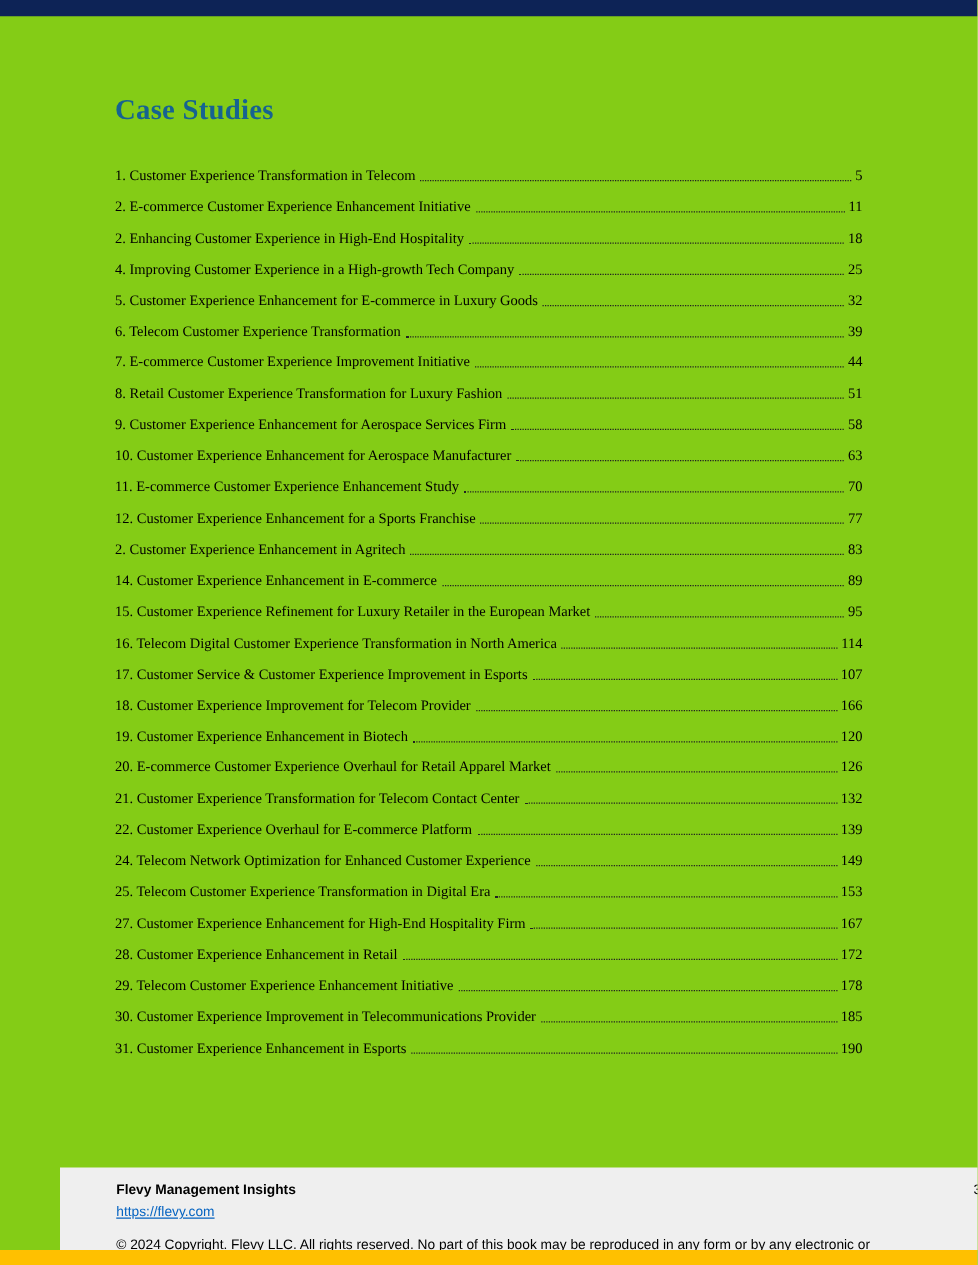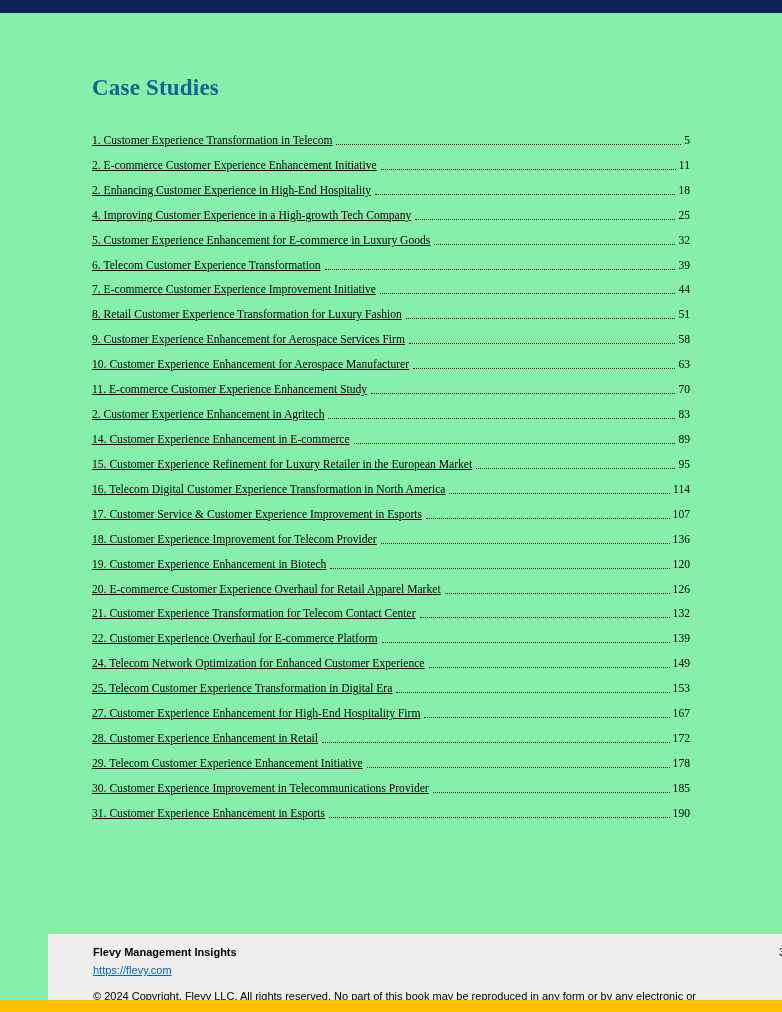--- a/index.html
+++ b/index.html
@@ -5,21 +5,21 @@
   html, body { margin: 0; padding: 0; }
   body {
     width: 782px;
     background: #ffffff;
     font-family: "Liberation Serif", serif;
   }
   .page {
     position: relative;
     width: 782px;
     height: 1012px;
-    background: #86efac;
+    background: #84cc16;
     overflow: hidden;
   }
   .top-bar {
     width: 100%;
     height: 13px;
     background: #0d2356;
   }
   .content {
     padding: 0 92px;
     height: 897px;
@@ -42,21 +42,20 @@
     align-items: flex-end;
     height: 24.93px;
     font-size: 11.6px;
     color: #000000;
     line-height: 14px;
     cursor: pointer;
   }
   .toc-title {
     white-space: nowrap;
     padding-bottom: 1px;
-    text-decoration: underline;
   }
   .leader {
     flex: 1 1 auto;
     margin: 0 3px 4px 4px;
     border-bottom: 1.6px dotted #222222;
     min-width: 10px;
   }
   .toc-page {
     white-space: nowrap;
     padding-bottom: 1px;
@@ -171,20 +170,25 @@
           <span class="toc-title">10. Customer Experience Enhancement for Aerospace Manufacturer</span>
           <span class="leader"></span>
           <span class="toc-page">63</span>
         </div>
         <div class="toc-row">
           <span class="toc-title">11. E-commerce Customer Experience Enhancement Study</span>
           <span class="leader"></span>
           <span class="toc-page">70</span>
         </div>
         <div class="toc-row">
+          <span class="toc-title">12. Customer Experience Enhancement for a Sports Franchise</span>
+          <span class="leader"></span>
+          <span class="toc-page">77</span>
+        </div>
+        <div class="toc-row">
           <span class="toc-title">2. Customer Experience Enhancement in Agritech</span>
           <span class="leader"></span>
           <span class="toc-page">83</span>
         </div>
         <div class="toc-row">
           <span class="toc-title">14. Customer Experience Enhancement in E-commerce</span>
           <span class="leader"></span>
           <span class="toc-page">89</span>
         </div>
         <div class="toc-row">
@@ -198,21 +202,21 @@
           <span class="toc-page">114</span>
         </div>
         <div class="toc-row">
           <span class="toc-title">17. Customer Service &amp; Customer Experience Improvement in Esports</span>
           <span class="leader"></span>
           <span class="toc-page">107</span>
         </div>
         <div class="toc-row">
           <span class="toc-title">18. Customer Experience Improvement for Telecom Provider</span>
           <span class="leader"></span>
-          <span class="toc-page">136</span>
+          <span class="toc-page">166</span>
         </div>
         <div class="toc-row">
           <span class="toc-title">19. Customer Experience Enhancement in Biotech</span>
           <span class="leader"></span>
           <span class="toc-page">120</span>
         </div>
         <div class="toc-row">
           <span class="toc-title">20. E-commerce Customer Experience Overhaul for Retail Apparel Market</span>
           <span class="leader"></span>
           <span class="toc-page">126</span>

